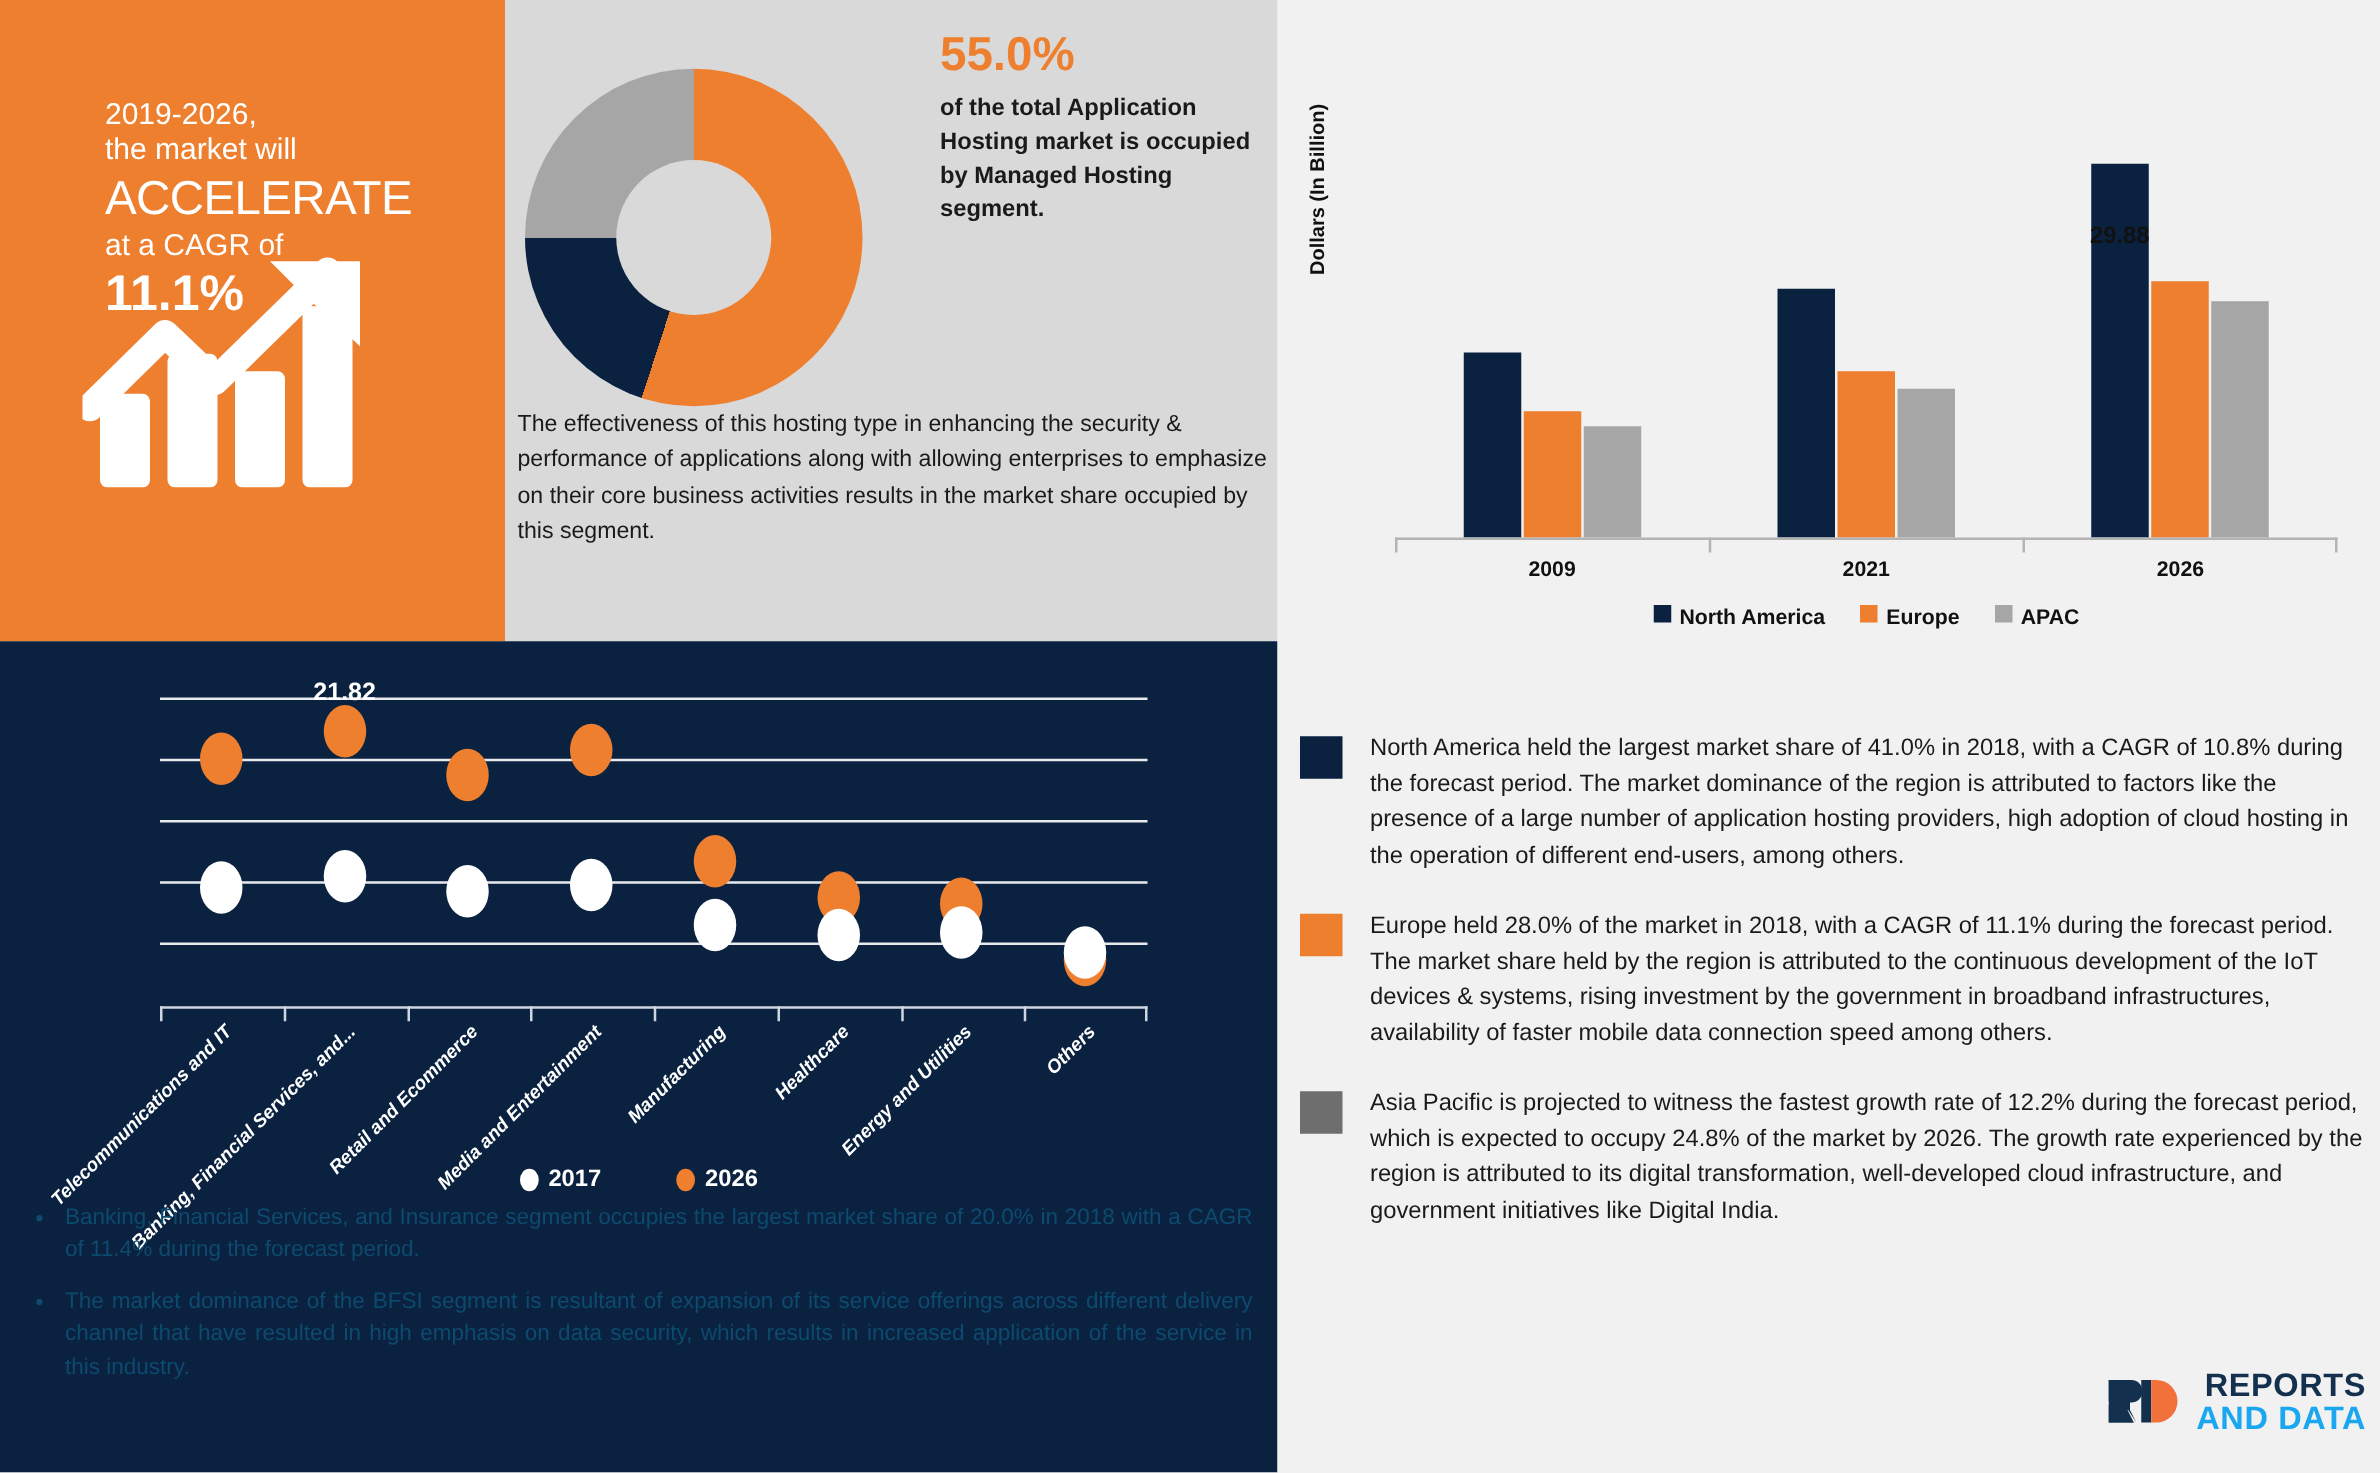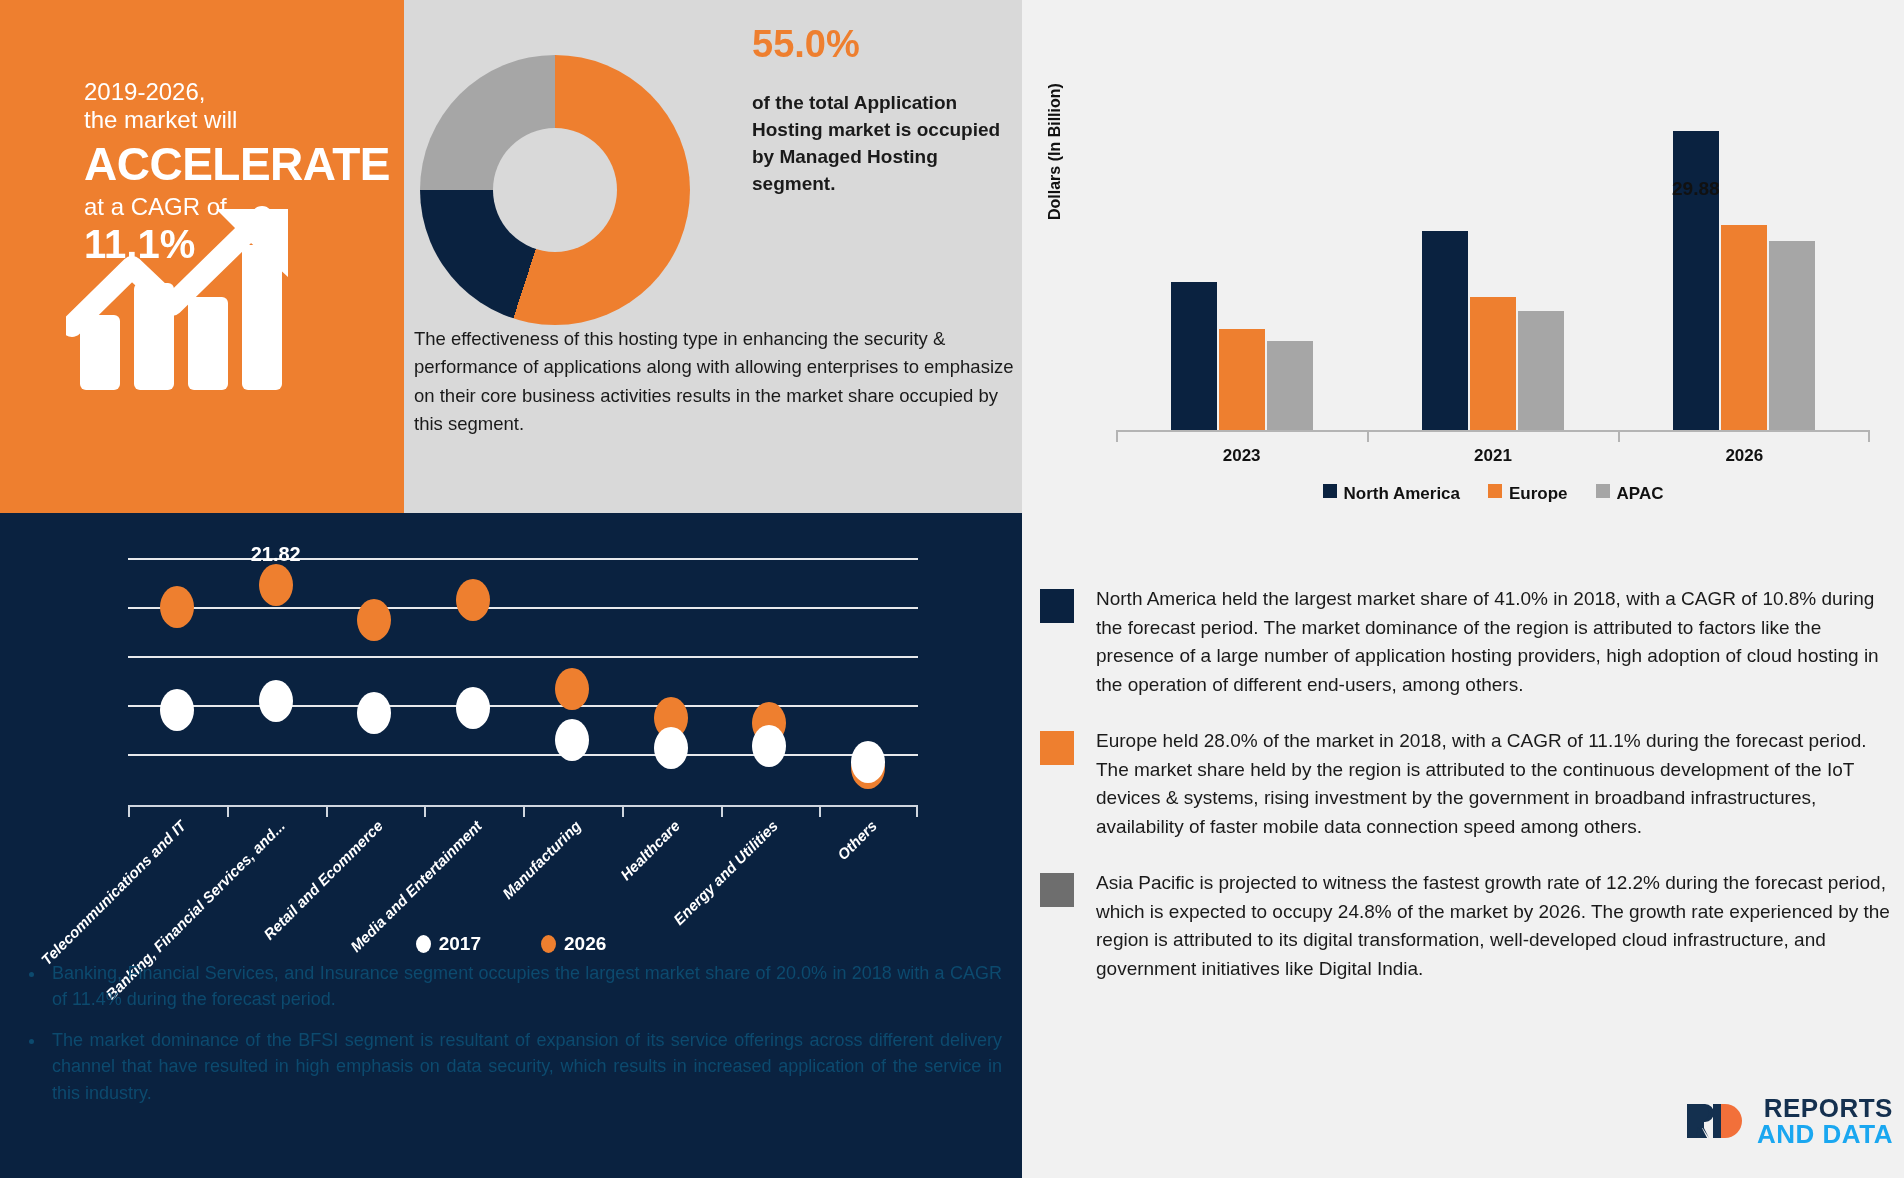--- a/index.html
+++ b/index.html
@@ -15,39 +15,39 @@
   
   .q-orange{position:absolute;left:0;top:0;width:404px;height:513px;background:#ee7f2f;}
   .q-gray{position:absolute;left:404px;top:0;width:618px;height:513px;background:#d9d9d9;}
   .q-navy{position:absolute;left:0;top:513px;width:1022px;height:665px;background:#0a2240;}
   .q-right{position:absolute;left:1022px;top:0;width:882px;height:1178px;background:#f1f1f1;}
 
   
   .acc{position:absolute;left:84px;top:78px;color:#fff;line-height:1.18;}
   .acc .l1{font-size:24px;}
   .acc .l2{font-size:24px;}
-  .acc .big{font-size:46px;font-weight:bold;letter-spacing:-0.5px;margin:2px 0 2px;}
+  .acc .big{font-size:38px;font-weight:normal;letter-spacing:-0.5px;margin:2px 0 2px;}
   .acc .l4{font-size:24px;}
   .acc .pct{font-size:40px;font-weight:bold;}
 
   .arrow-icon{position:absolute;left:66px;top:205px;width:260px;height:185px;}
 
   
   .donut-wrap{position:absolute;left:420px;top:55px;width:270px;height:270px;}
   .donut{width:270px;height:270px;border-radius:50%;
          background:conic-gradient(
            #ee7f2f 0deg 198deg,
            #0a2240 198deg 270deg,
            #a6a6a6 270deg 360deg);}
   .donut-hole{position:absolute;left:50%;top:50%;transform:translate(-50%,-50%);
               width:124px;height:124px;border-radius:50%;background:#d9d9d9;}
 
   
   .pct-block{position:absolute;left:752px;top:24px;width:250px;}
-  .pct-block .hero{font-size:38px;font-weight:bold;color:#ee7f2f;line-height:1.1;margin-bottom:24px;}
+  .pct-block .hero{font-size:38px;font-weight:bold;color:#ee7f2f;line-height:1.1;margin-bottom:8px;}
   .pct-block .sub{font-size:19px;font-weight:bold;color:#1a1a1a;line-height:1.42;}
 
   .para-gray{position:absolute;left:414px;top:325px;width:600px;
              font-size:18.5px;color:#1a1a1a;line-height:1.53;}
 
   
   .barchart{position:absolute;left:1060px;top:100px;width:820px;height:380px;}
   .ylab{position:absolute;left:-14px;top:120px;transform:rotate(-90deg);
         transform-origin:left top;font-size:16px;font-weight:bold;color:#111;white-space:nowrap;}
   .plot{position:absolute;left:56px;top:0;right:10px;height:330px;}
@@ -177,21 +177,21 @@
 
     <div class="axis-line"></div>
     <div class="ticks">
       <div class="tick" style="left:0"></div>
       <div class="tick" style="left:33.3%"></div>
       <div class="tick" style="left:66.6%"></div>
       <div class="tick" style="right:0"></div>
     </div>
 
     <div class="catlabels">
-      <span>2023</span>
+      <span>2009</span>
       <span>2021</span>
       <span>2026</span>
     </div>
 
     <div class="legend">
       <div class="item">
         <span class="swatch sw-na"></span>
         <span>North America</span>
       </div>
       <div class="item">

